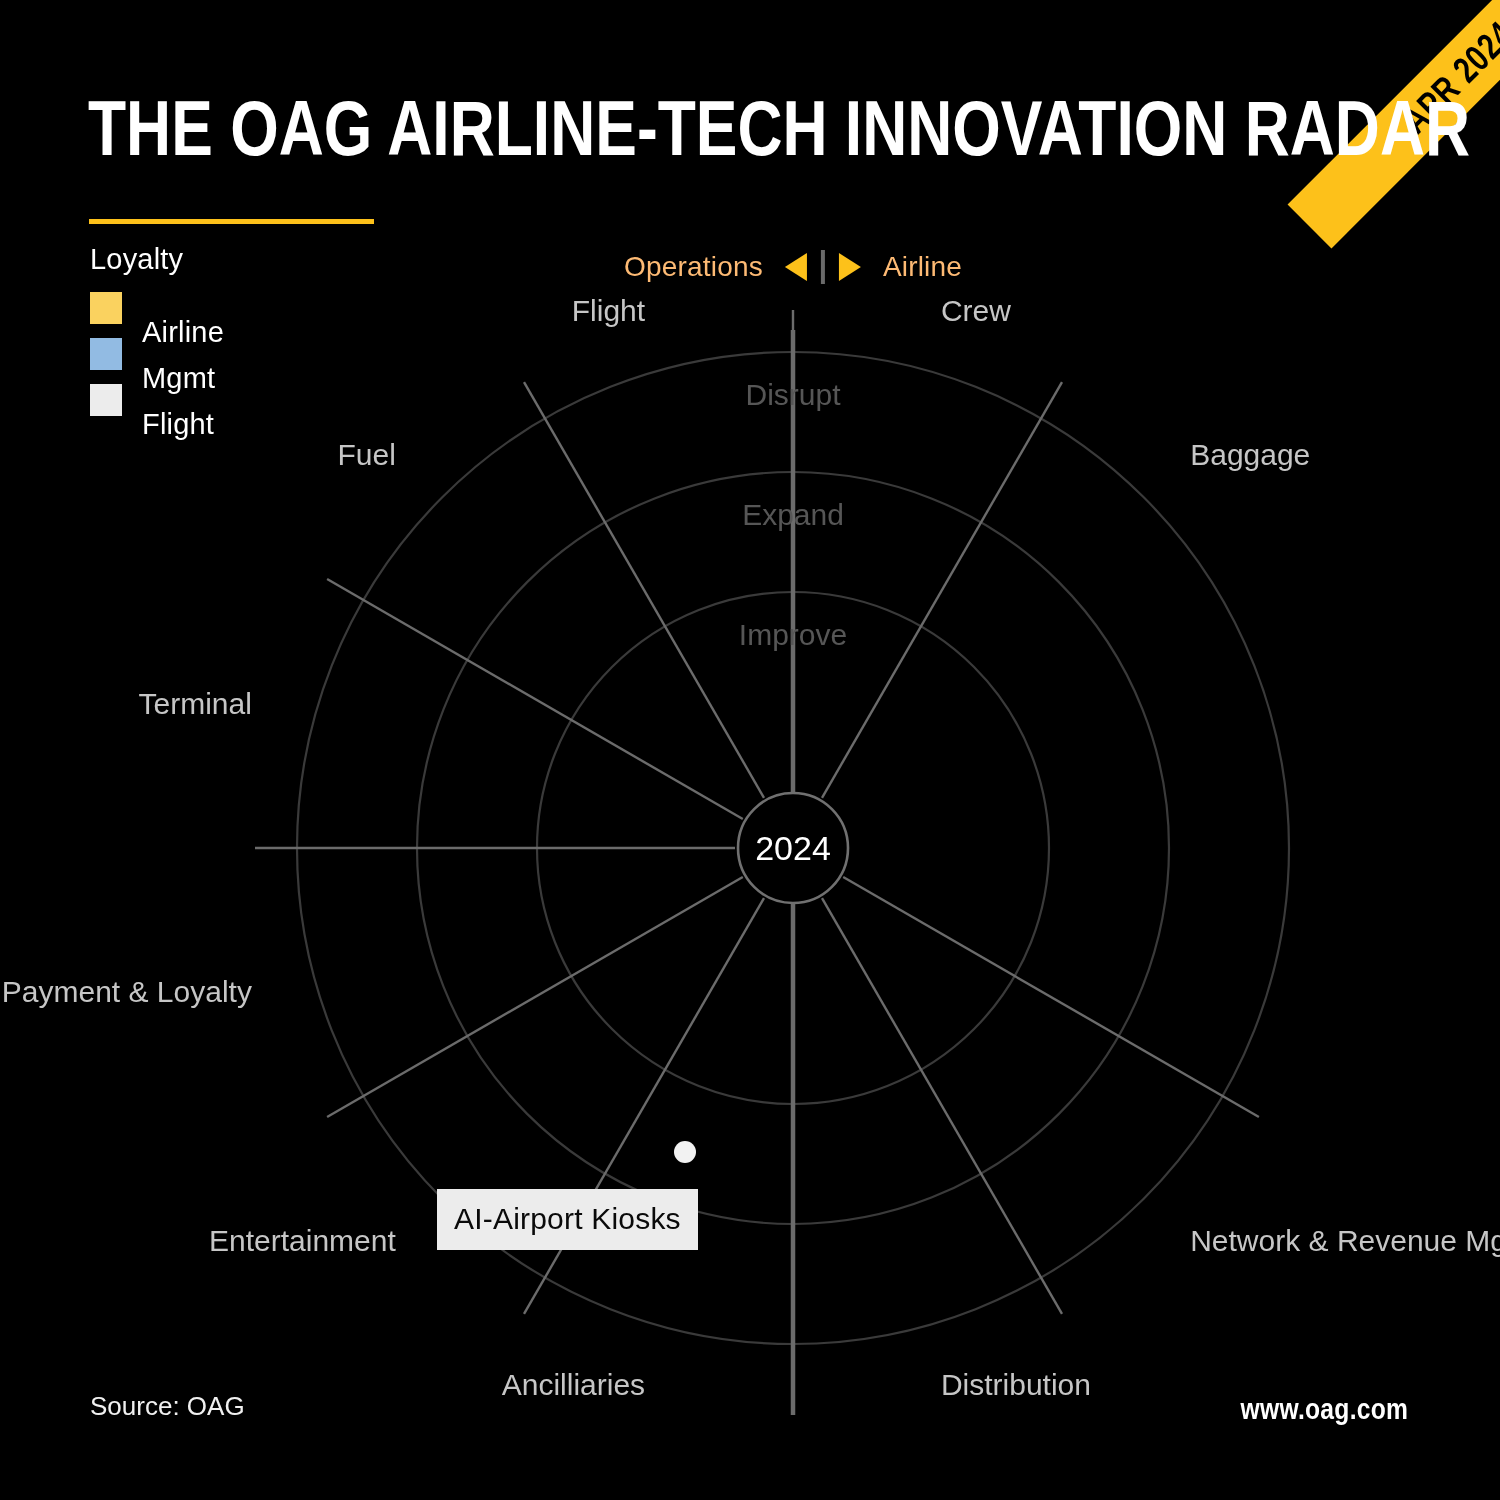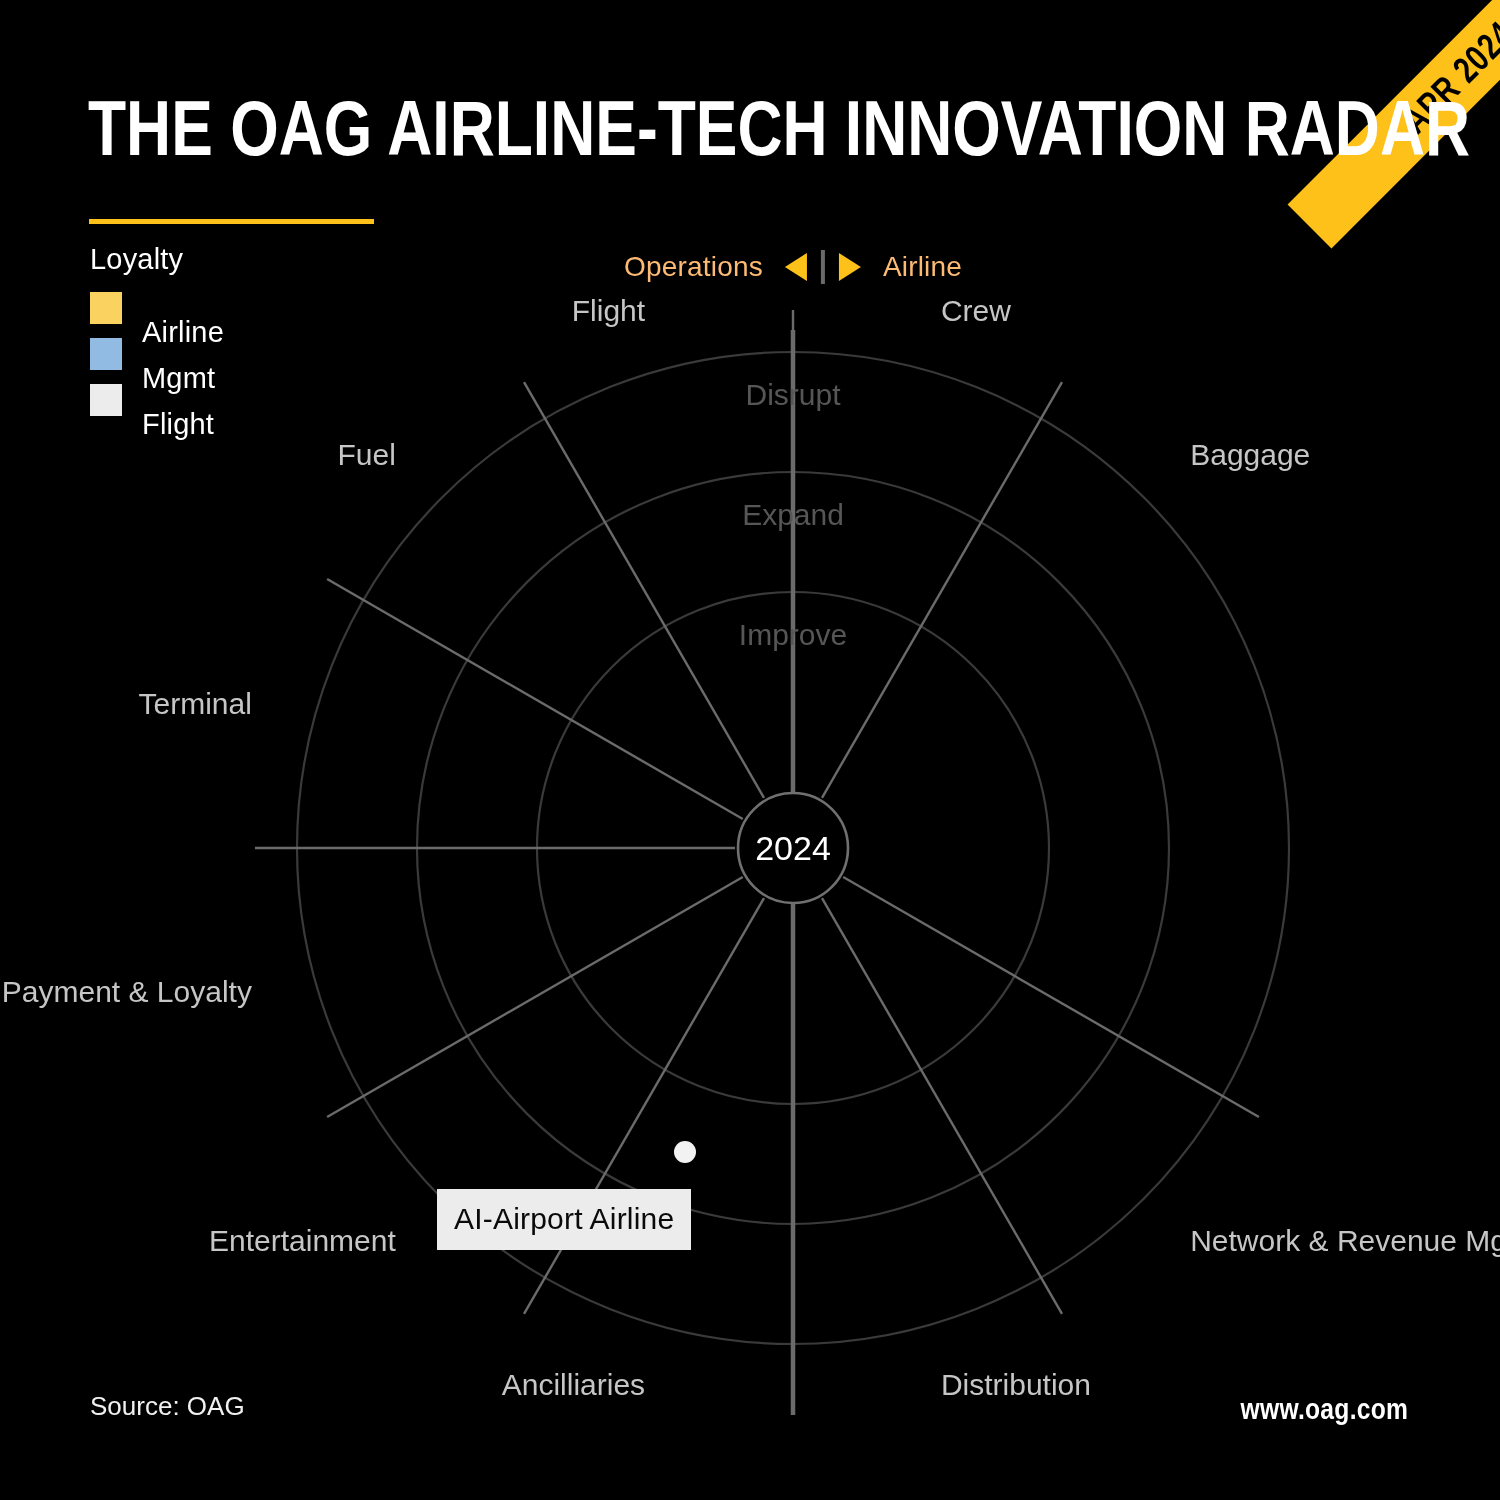--- a/index.html
+++ b/index.html
@@ -186,16 +186,16 @@
       <text x="395.8" y="1251.2" class="sector-label" text-anchor="end">Entertainment</text>
       <text x="645.1" y="1395.1" class="sector-label" text-anchor="end">Ancilliaries</text>
       <text x="940.9" y="1395.1" class="sector-label" text-anchor="start">Distribution</text>
       <text x="1190.2" y="1251.2" class="sector-label" text-anchor="start">Network &amp; Revenue Mgmt</text>
     </g>
   <g id="points-group">
       <circle cx="685" cy="1152" r="11" class="dot" fill="#F2F2F2"></circle>
     </g>
 </svg>
 
-<div id="point-label" style="left: 437px; top: 1189px;">AI-Airport Airline</div>
+<div id="point-label" style="left: 437px; top: 1189px;">AI-Airport Kiosks</div>
 
 <div id="source">Source: OAG</div>
 <div id="website">www.oag.com</div>
 
 </body></html>

